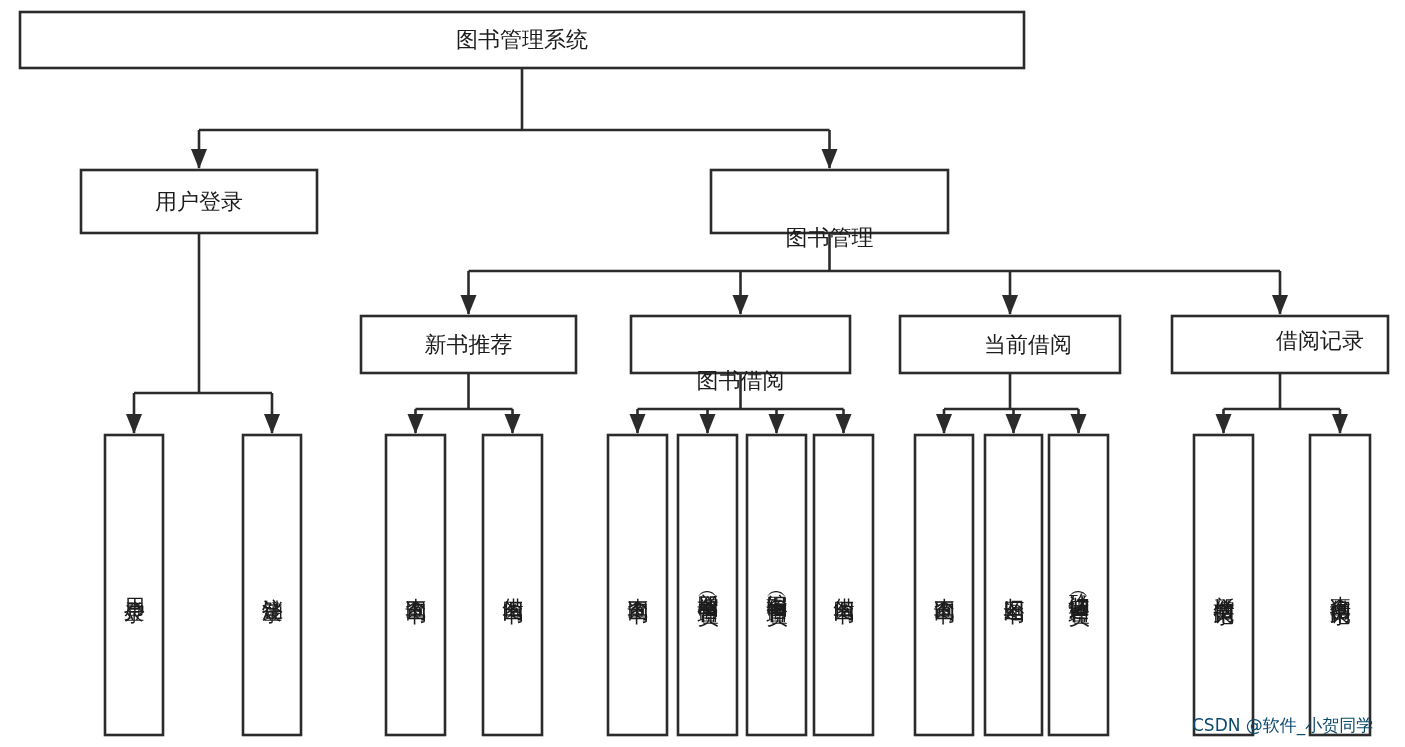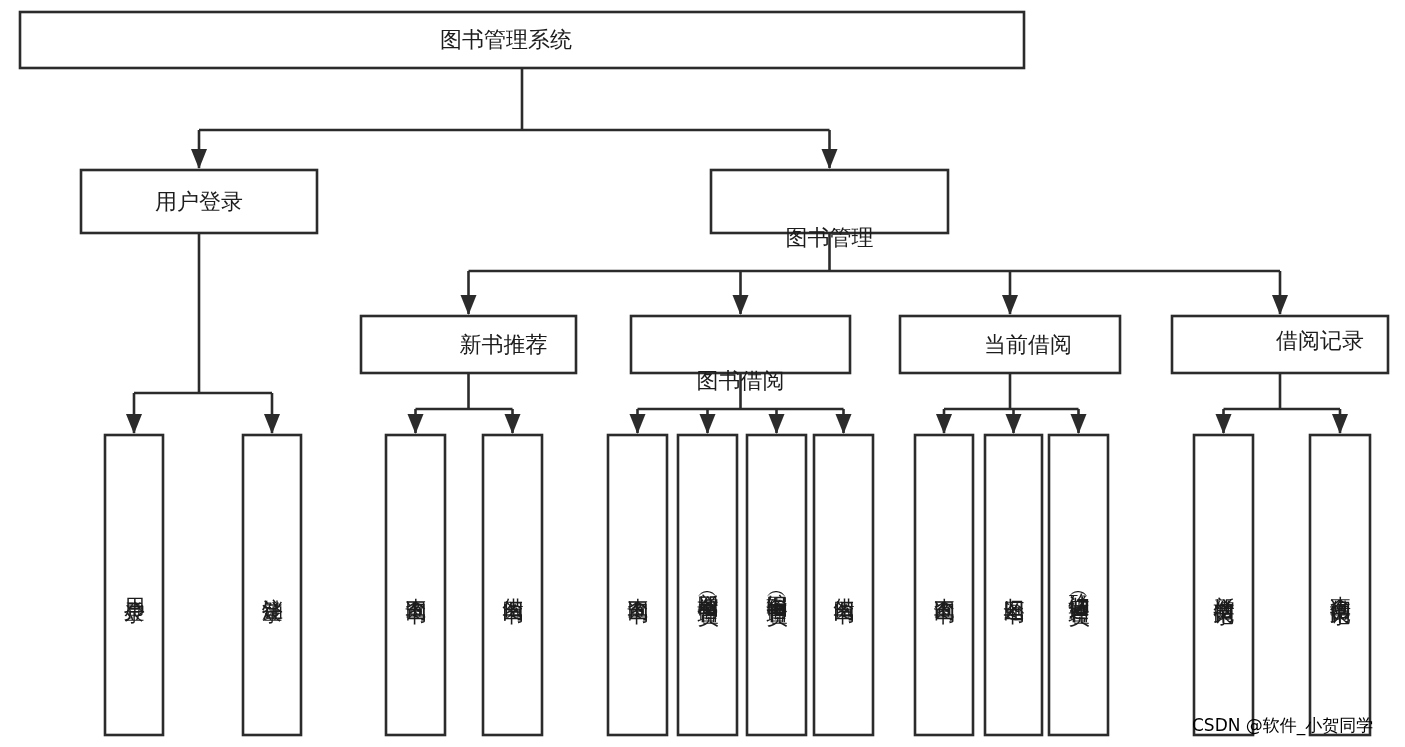--- a/index.html
+++ b/index.html
@@ -67,21 +67,21 @@
     color: #1c1c1c;
     white-space: nowrap;
     pointer-events: none;
   }
   .watermark {
     position: absolute;
     left: 1192px;
     top: 714px;
     font-family: "DejaVu Sans", "Liberation Sans", sans-serif;
     font-size: 17px;
-    color: #000000;
+    color: #0c4a6e;
     white-space: nowrap;
     pointer-events: none;
   }
 </style>
 </head>
 <body>
 
 <div id="diagram-root">
 
   <svg class="diagram-canvas" viewBox="0 0 1405 747">
@@ -157,24 +157,24 @@
         <rect x="814" y="435" width="59" height="300" class="node-box"></rect>
         <rect x="915" y="435" width="58" height="300" class="node-box"></rect>
         <rect x="985" y="435" width="57" height="300" class="node-box"></rect>
         <rect x="1049" y="435" width="59" height="300" class="node-box"></rect>
         <rect x="1194" y="435" width="59" height="300" class="node-box"></rect>
         <rect x="1310" y="435" width="60" height="300" class="node-box"></rect>
       </g>
   </svg>
 
   <div id="label-layer">
-      <div class="htext-wrap" style="left: 4px; top: 12px; width: 1004px; height: 56px;">图书管理系统</div>
+      <div class="htext-wrap" style="left: 20px; top: 12px; width: 1004px; height: 56px;">图书管理系统</div>
       <div class="htext-wrap" style="left: 81px; top: 170px; width: 236px; height: 63px;">用户登录</div>
       <div class="htext-wrap" style="left: 711px; top: 170px; width: 237px; height: 63px; margin-top: 36px;">图书管理</div>
-      <div class="htext-wrap" style="left: 361px; top: 316px; width: 215px; height: 57px; margin-left: 35px;">新书推荐</div>
+      <div class="htext-wrap" style="left: 361px; top: 316px; width: 215px; height: 57px;">新书推荐</div>
       <div class="htext-wrap" style="left: 631px; top: 316px; width: 219px; height: 57px; margin-top: 36px;">图书借阅</div>
       <div class="htext-wrap" style="left: 900px; top: 316px; width: 256px; height: 57px;">当前借阅</div>
       <div class="htext-wrap" style="left: 1172px; top: 312px; width: 216px; height: 57px; padding-left: 40px;">借阅记录</div>
       <div class="vtext-wrap" style="left: 105px; top: 435px; width: 58px; height: 300px;">用户登录</div>
       <div class="vtext-wrap" style="left: 243px; top: 435px; width: 58px; height: 300px;">注销登录</div>
       <div class="vtext-wrap" style="left: 386px; top: 435px; width: 59px; height: 300px;">查询图书</div>
       <div class="vtext-wrap" style="left: 483px; top: 435px; width: 59px; height: 300px;">借阅图书</div>
       <div class="vtext-wrap" style="left: 608px; top: 435px; width: 59px; height: 300px;">查询图书</div>
       <div class="vtext-wrap" style="left: 678px; top: 435px; width: 59px; height: 300px;">新增图书（管理员）</div>
       <div class="vtext-wrap" style="left: 747px; top: 435px; width: 59px; height: 300px;">编辑图书（管理员）</div>

